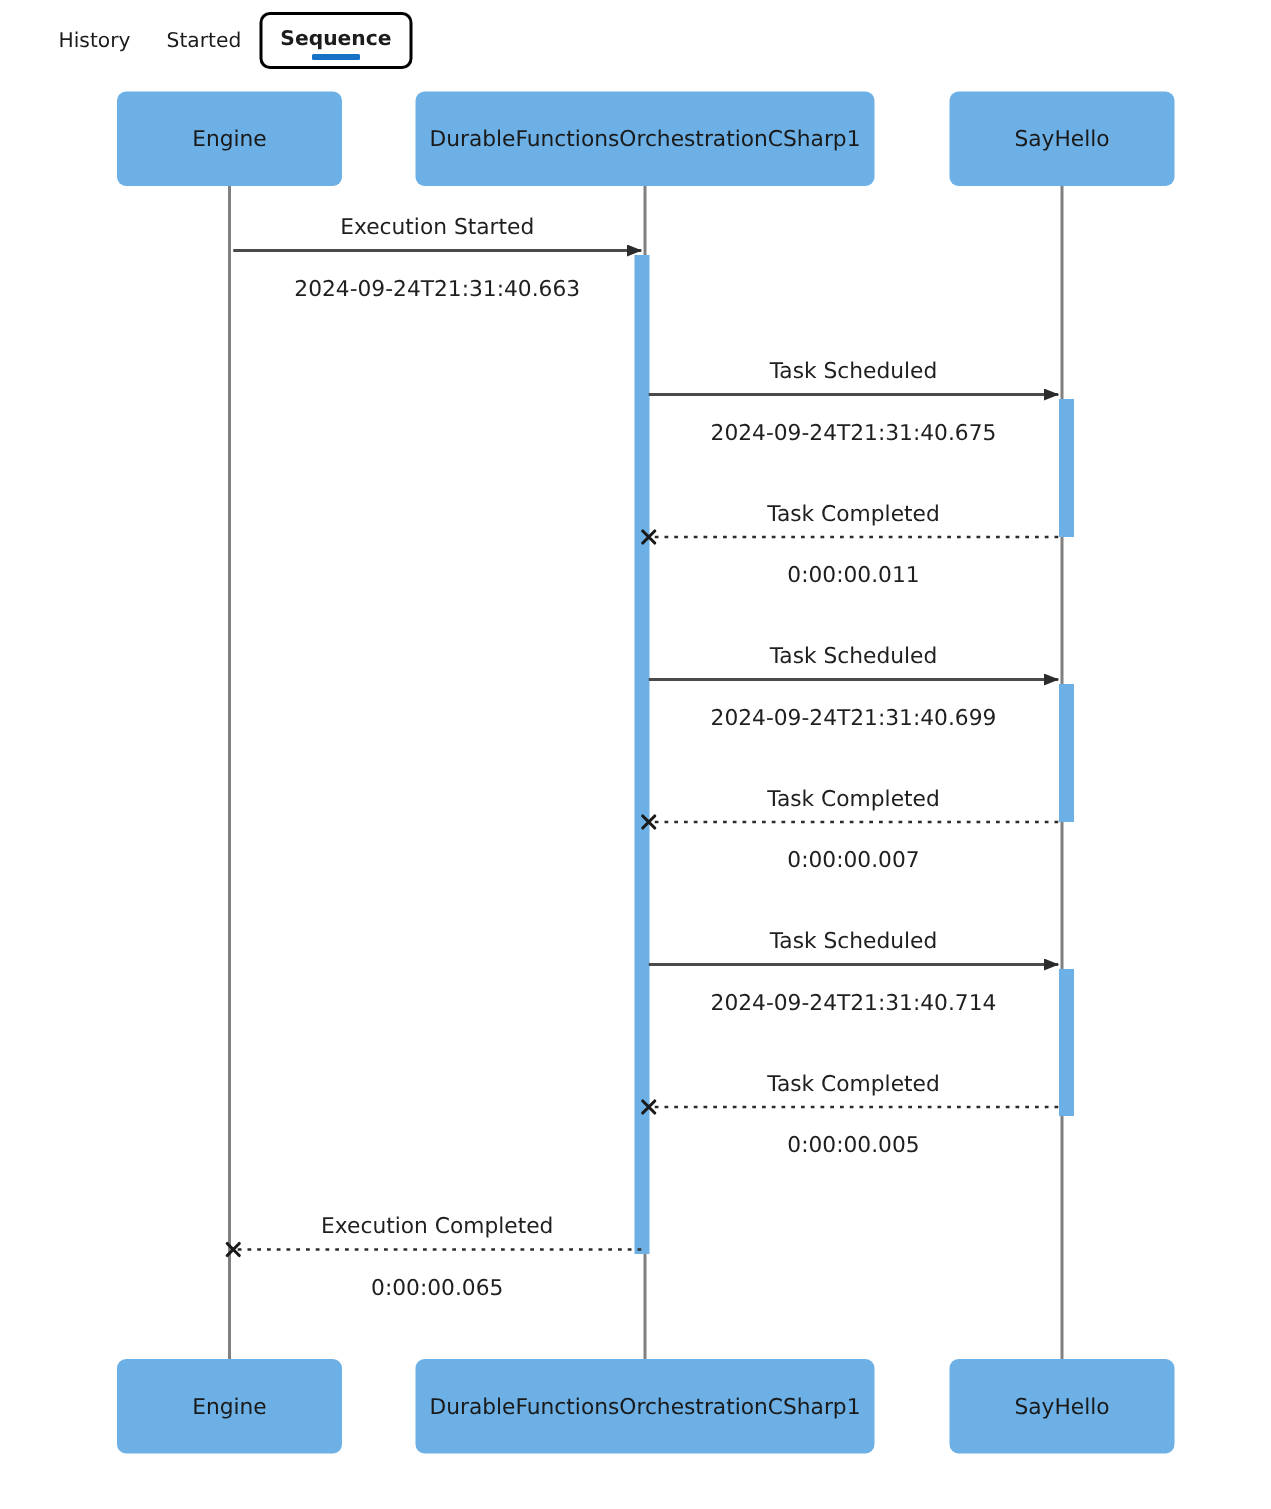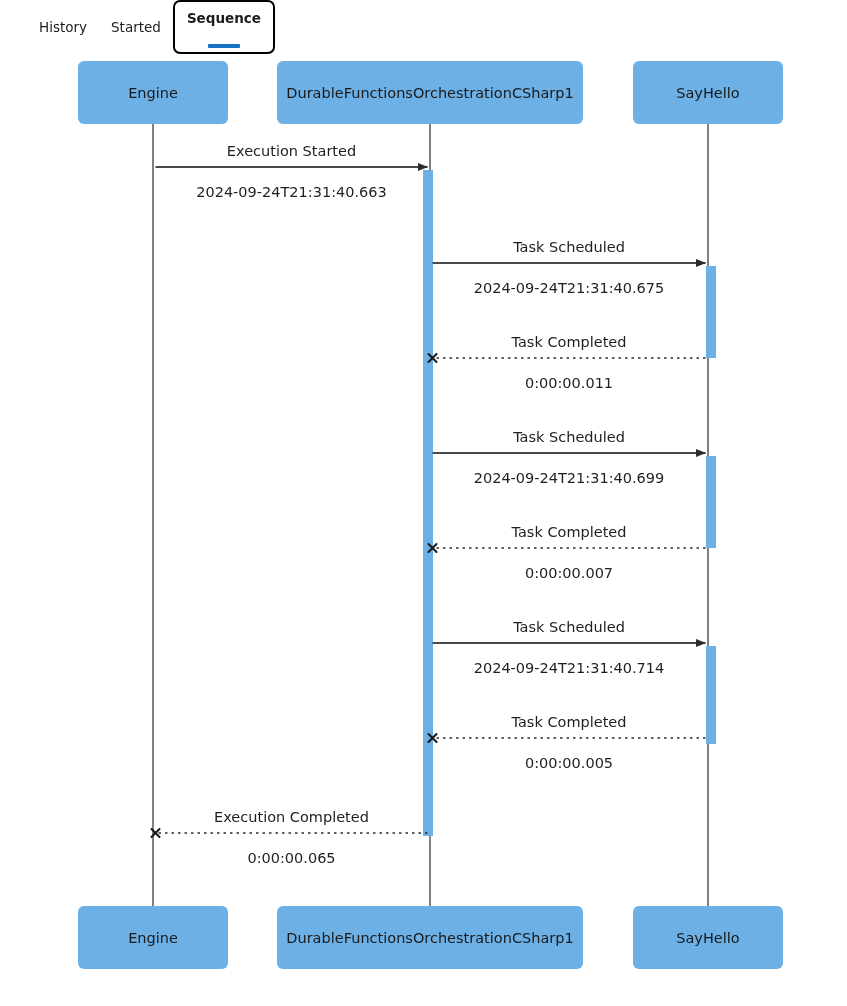--- a/index.html
+++ b/index.html
@@ -36,21 +36,21 @@
     background: transparent;
     border: 2px solid transparent;
     border-radius: 7px;
     cursor: pointer;
     position: relative;
     white-space: nowrap;
   }
   .tab.active {
     border-color: #000000;
     font-weight: bold;
-    padding: 9px 12px 26px 12px;
+    padding: 9px 12px 10px 12px;
   }
   .tab.active .tab-underline {
     display: block;
     position: absolute;
     left: 50%;
     transform: translateX(-50%);
     bottom: 4px;
     width: 32px;
     height: 3.5px;
     background: #1572c4;

